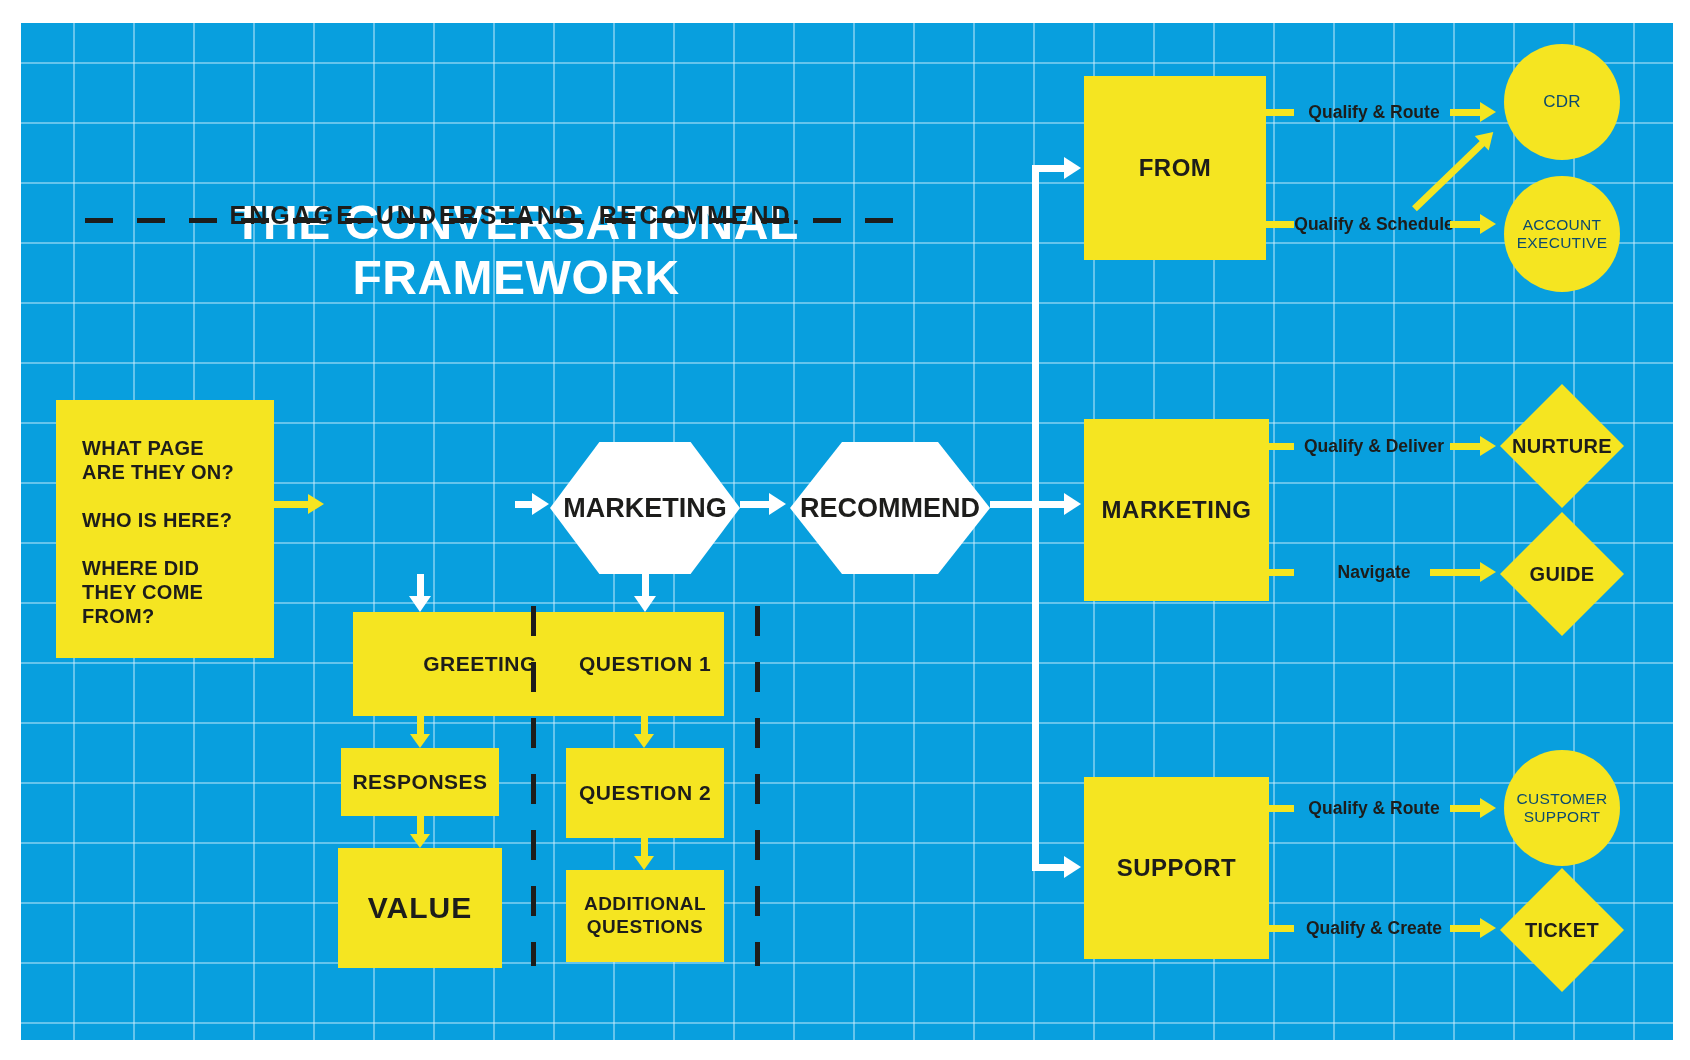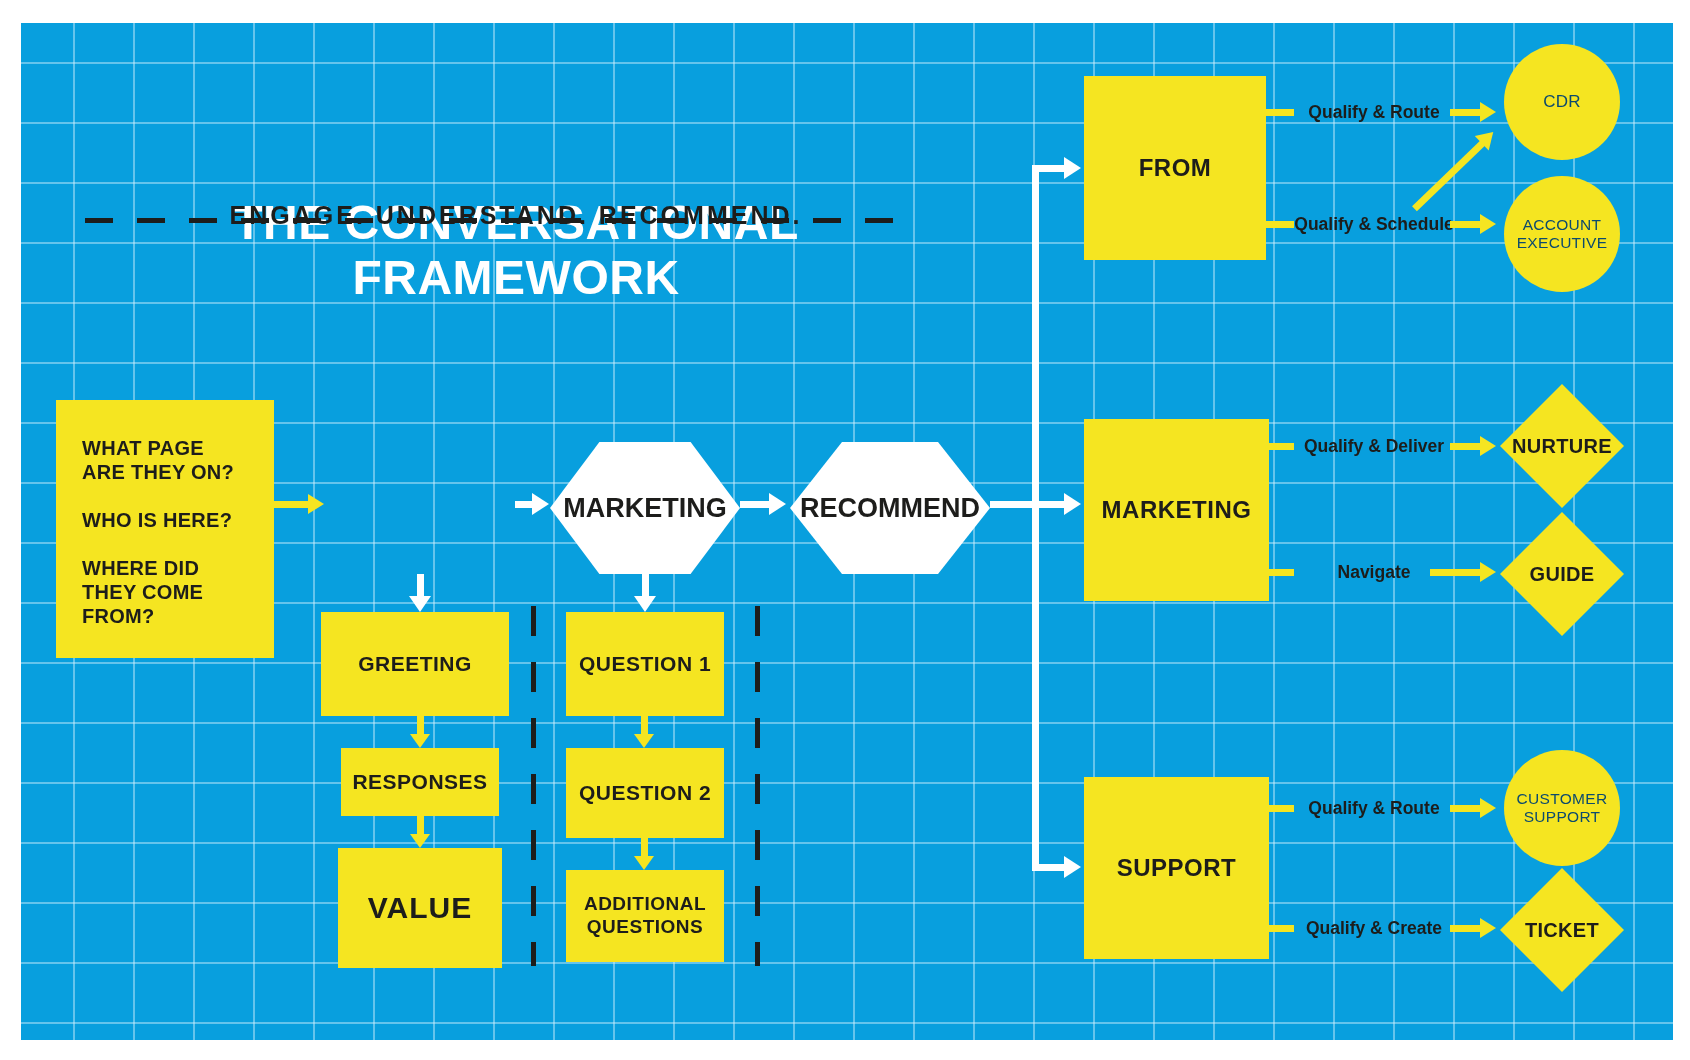--- a/index.html
+++ b/index.html
@@ -84,21 +84,21 @@
     <div class="wline" style="left:1011px;top:142px;width:34px;height:7px;"></div>
     <div class="ah-r-w" style="left:1043px;top:134px;"></div>
     <div class="wline" style="left:1011px;top:841px;width:34px;height:7px;"></div>
     <div class="ah-r-w" style="left:1043px;top:833px;"></div>
 
     <div class="wline" style="left:396px;top:551px;width:7px;height:24px;"></div>
     <div class="ah-d-w" style="left:388px;top:573px;"></div>
     <div class="wline" style="left:621px;top:551px;width:7px;height:24px;"></div>
     <div class="ah-d-w" style="left:613px;top:573px;"></div>
 
-    <div class="ybox step-label" style="left:300px;top:589px;width:188px;height:104px;">
+    <div class="ybox step-label" style="left:332px;top:589px;width:188px;height:104px;padding-left:33px;">
       <span>GREETING</span>
     </div>
     <div class="yline" style="left:396px;top:693px;width:7px;height:20px;"></div>
     <div class="ah-d-y" style="left:389px;top:711px;"></div>
     <div class="ybox step-label" style="left:320px;top:725px;width:158px;height:68px;">
       <span>RESPONSES</span>
     </div>
     <div class="yline" style="left:396px;top:793px;width:7px;height:20px;"></div>
     <div class="ah-d-y" style="left:389px;top:811px;"></div>
     <div class="ybox" style="left:317px;top:825px;width:164px;height:120px;font-size:30px;letter-spacing:1px;">

